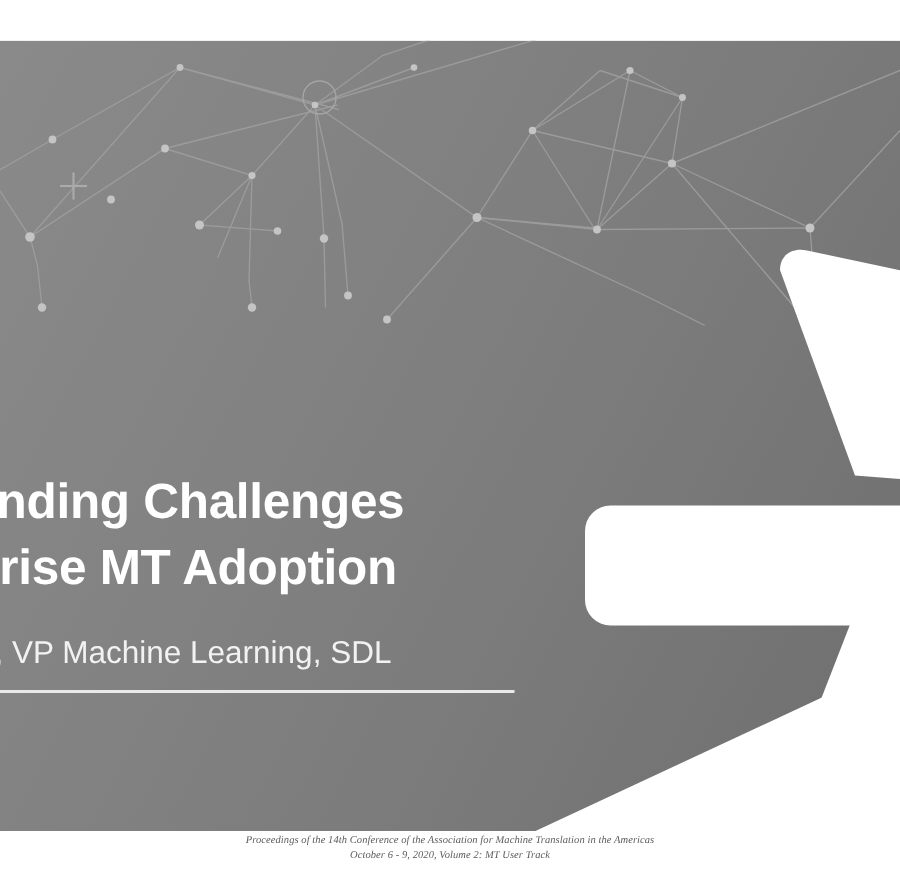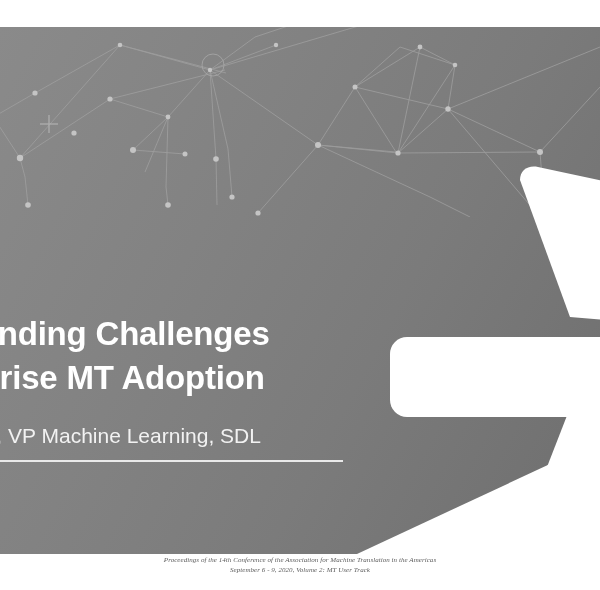--- a/index.html
+++ b/index.html
@@ -197,16 +197,16 @@
       <div class="title-line">rstanding Challenges</div>
       <div class="title-line">terprise MT Adoption</div>
       <div id="subtitle">zyński, VP Machine Learning, SDL</div>
       <div id="rule"></div>
     </div>
 
   </div>
 
   <div id="footer">
     <div>Proceedings of the 14th Conference of the Association for Machine Translation in the Americas</div>
-    <div>September 6 - 9, 2020, Volume 2: MT User Track</div>
+    <div>October 6 - 9, 2020, Volume 2: MT User Track</div>
   </div>
 
 </div>
 
 </body></html>

